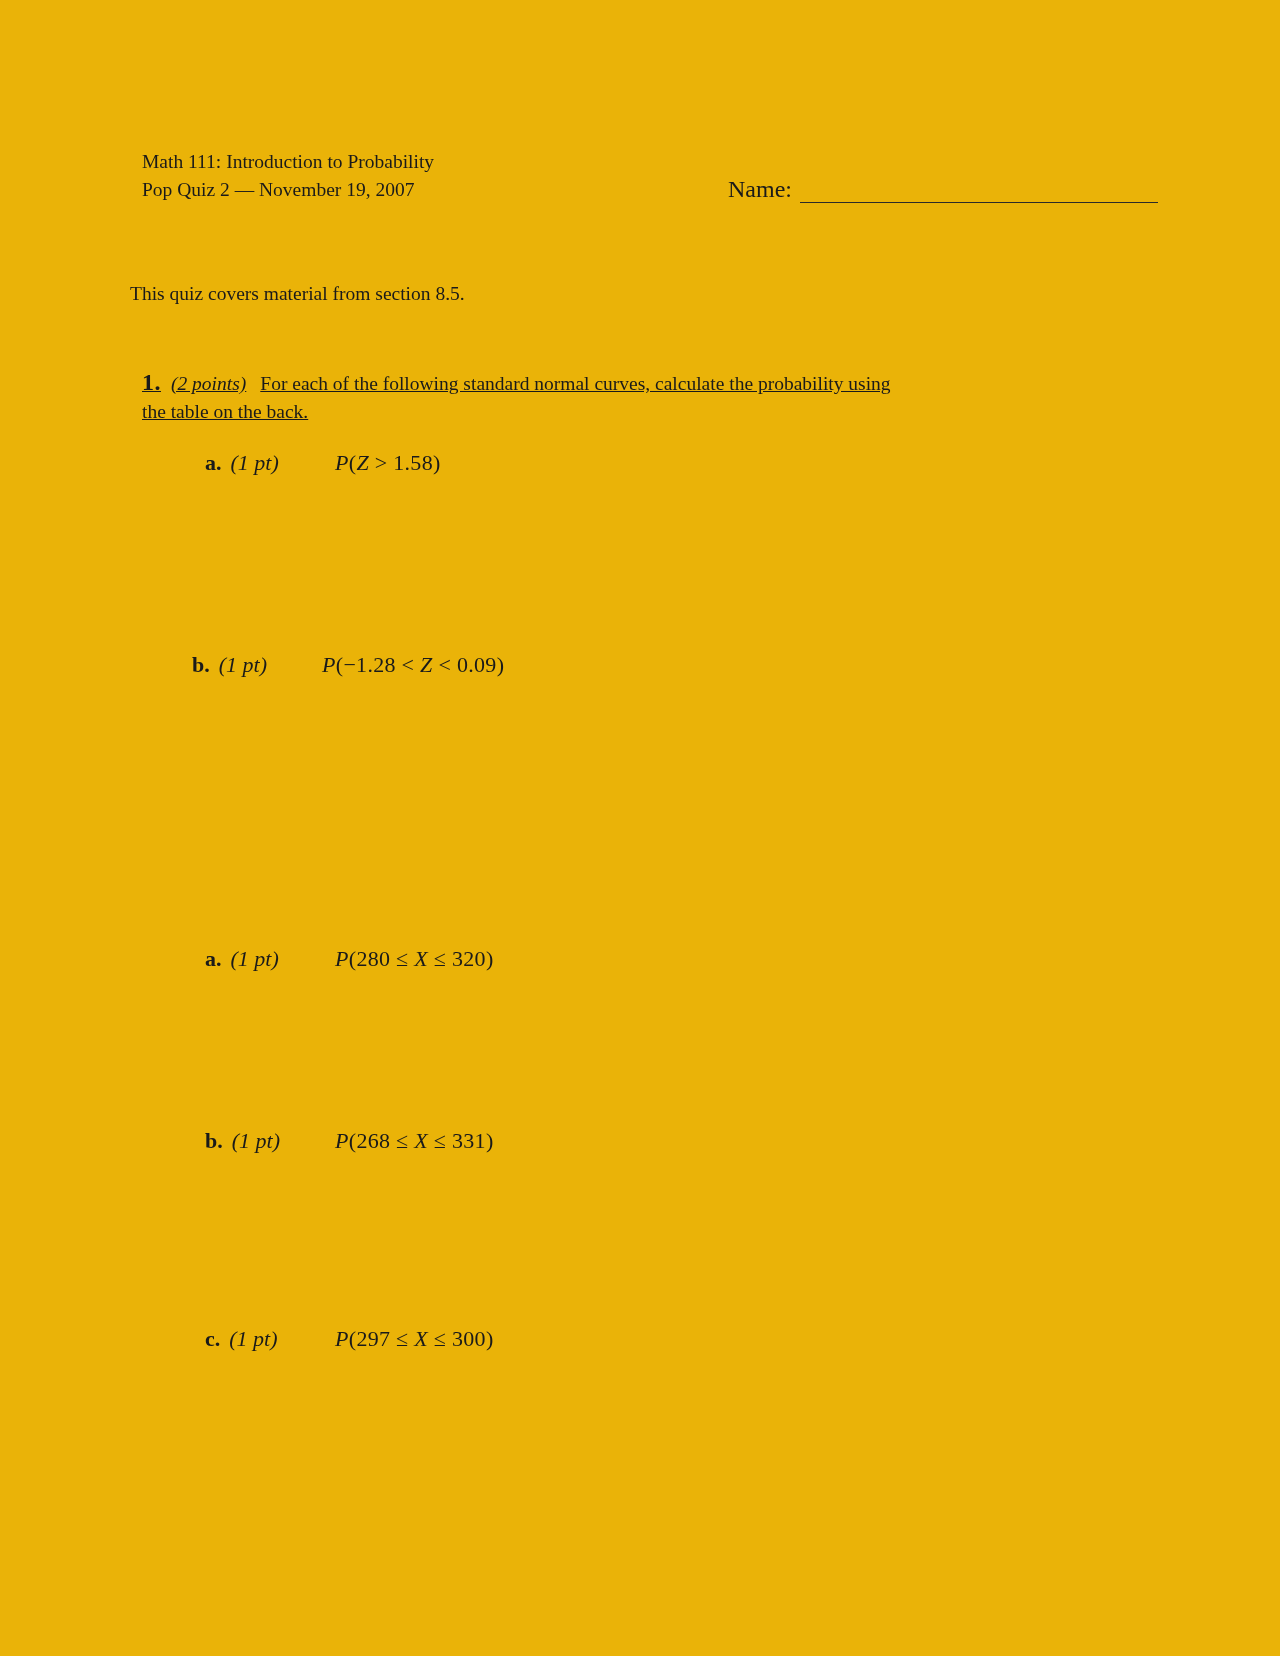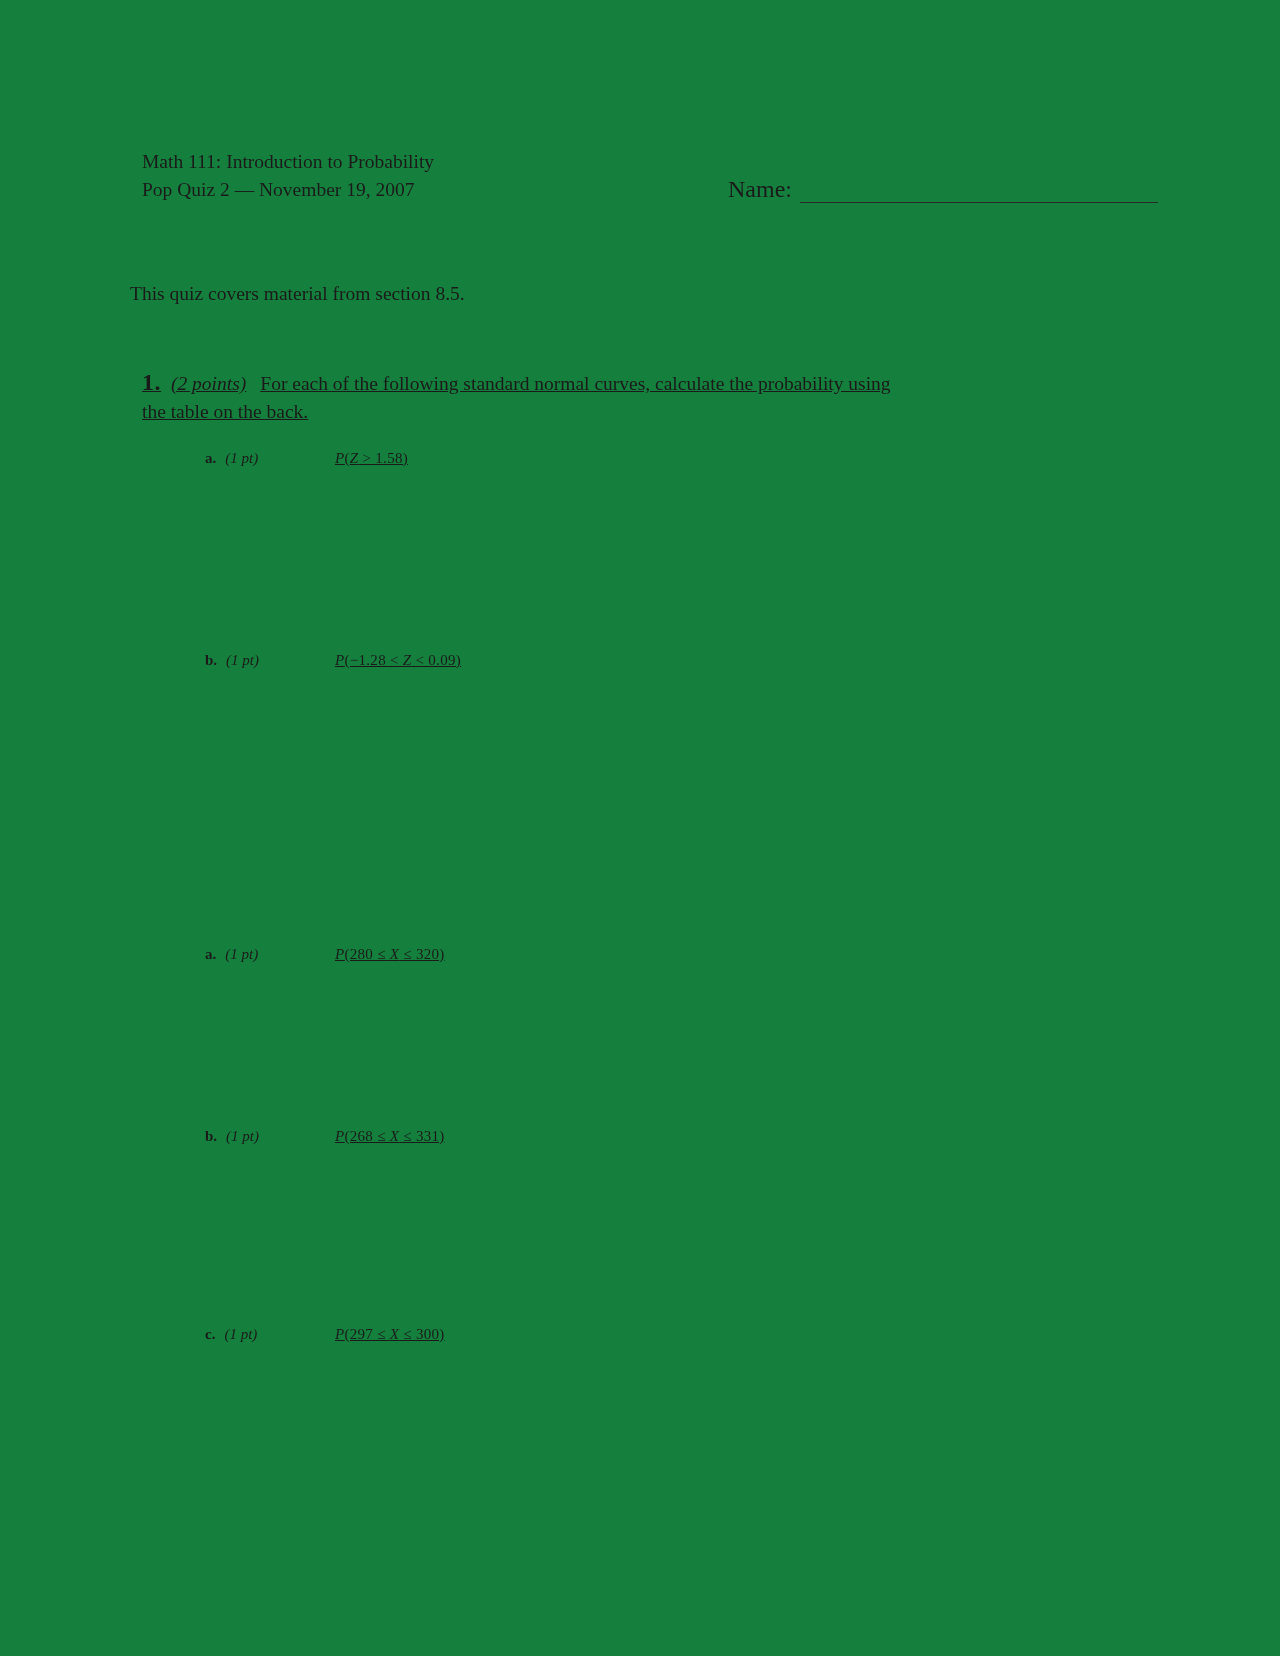--- a/index.html
+++ b/index.html
@@ -1,30 +1,30 @@
 <!DOCTYPE html>
 <html><head>
 <meta charset="utf-8">
 <style>
   html, body { margin:0; padding:0; background:#ffffff; }
   .page {
     position:relative;
     width:1280px;
     height:1656px;
-    background:#15803d;
+    background:#eab308;
     font-family:"Liberation Serif", "DejaVu Serif", serif;
     color:#1a1a1a;
     overflow:hidden;
   }
   .abs { position:absolute; }
   .txt { font-size:19.5px; line-height:28px; }
   .nowrap { white-space:nowrap; }
   .qnum { font-weight:bold; font-size:24px; margin-right:10px; letter-spacing:0.5px; }
   .pts { font-style:italic; margin-right:14px; }
-  .part-row { font-size:15px; white-space:nowrap;text-decoration:underline; }
+  .part-row { font-size:22px; white-space:nowrap; }
   .part-head { display:inline-block; width:130px; }
   .part-label { font-weight:bold; margin-right:9px; }
   .part-pts { font-style:italic; }
   .expr { letter-spacing:0.3px; }
   .name-row { font-size:24px; }
   .name-line {
     border-bottom:1.5px solid #2a2a2a;
     height:20px;
   }
   i { font-family:"Liberation Serif", "DejaVu Serif", serif; }
@@ -43,21 +43,21 @@
 
   <div class="abs txt" style="left:142px; top:368px; width:930px;text-decoration:underline;">
     <span class="qnum">1.</span><span class="pts">(2 points)</span><span>For each of the following standard normal curves, calculate the probability using</span><br>
     <span>the table on the back.</span>
   </div>
 
   <div class="abs part-row" style="left:205px; top:450px;">
     <span class="part-head"><span class="part-label">a.</span><span class="part-pts">(1 pt)</span></span><span class="expr"><i>P</i>(<i>Z</i> &gt; 1.58)</span>
   </div>
 
-  <div class="abs part-row" style="left:205px; top:652px;">
+  <div class="abs part-row" style="left:192px; top:652px;">
     <span class="part-head"><span class="part-label">b.</span><span class="part-pts">(1 pt)</span></span><span class="expr"><i>P</i>(−1.28 &lt; <i>Z</i> &lt; 0.09)</span>
   </div>
 
 
   <div class="abs part-row" style="left:205px; top:946px;">
     <span class="part-head"><span class="part-label">a.</span><span class="part-pts">(1 pt)</span></span><span class="expr"><i>P</i>(280 ≤ <i>X</i> ≤ 320)</span>
   </div>
 
   <div class="abs part-row" style="left:205px; top:1128px;">
     <span class="part-head"><span class="part-label">b.</span><span class="part-pts">(1 pt)</span></span><span class="expr"><i>P</i>(268 ≤ <i>X</i> ≤ 331)</span>

